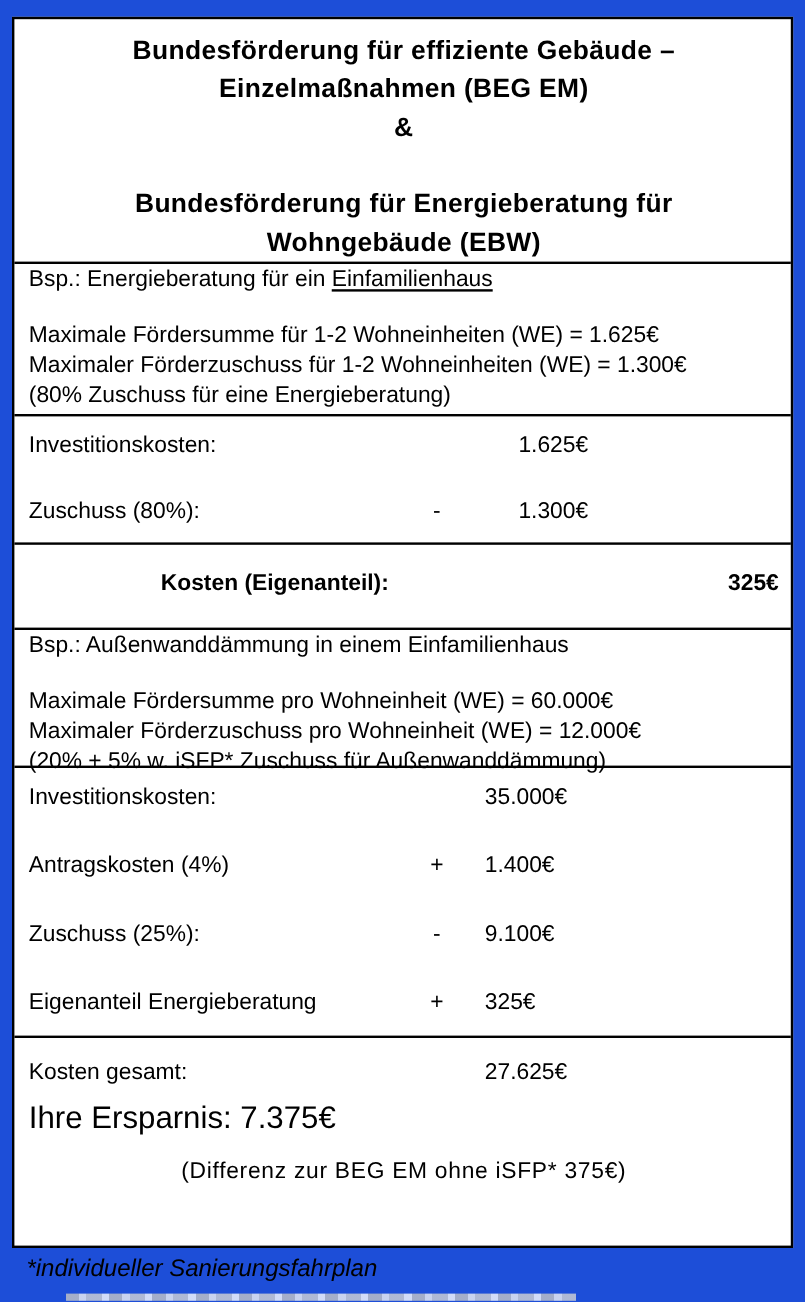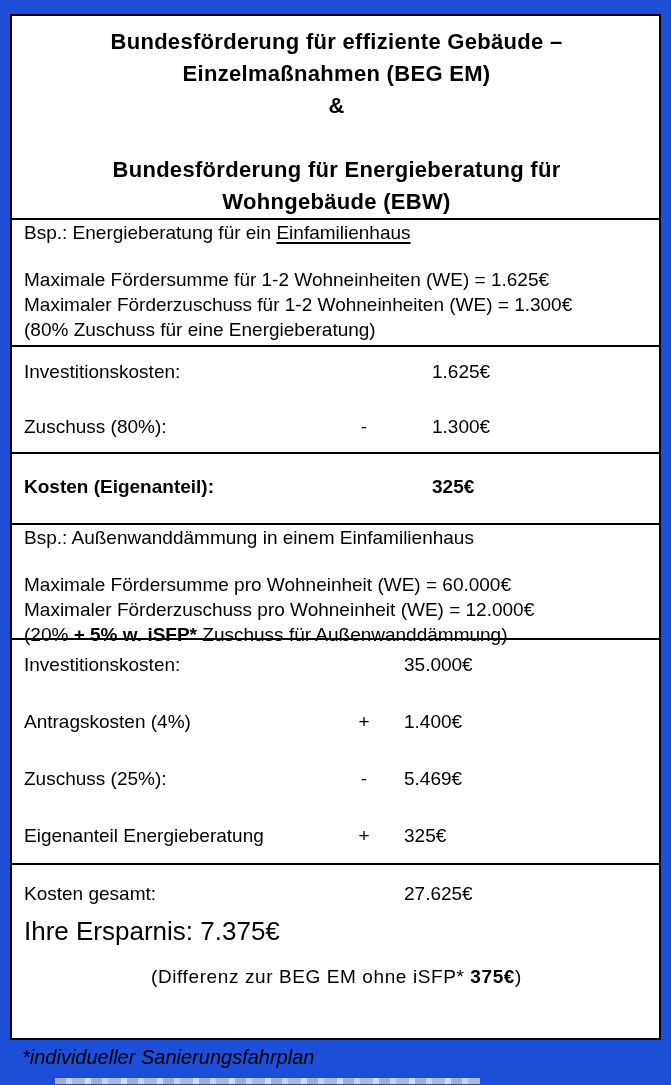--- a/index.html
+++ b/index.html
@@ -21,33 +21,33 @@
   
   .sec-header { height:204px; padding-top:10px; text-align:center;
     font-weight:bold; font-size:22px; line-height:32px; letter-spacing:0.3px; }
   .spacer-line { height:32px; }
 
   
   .sec-example1 { height:127px; padding-top:0; font-size:19px; line-height:25px; }
   .sec-example2 { height:115px; padding-top:0; font-size:19px; line-height:25px; }
   .blank-line { height:22px; }
   .u-underline { text-decoration:underline; text-decoration-thickness:2px; text-underline-offset:3px; }
-  .b { font-weight:bold;text-align:center; }
+  .b { font-weight:normal;text-align:center; }
 
   
   .sec-calc1 { height:107px; padding-top:12px; font-size:19px; }
   .sec-calc2 { height:225px; padding-top:12px; font-size:19px; }
   .calc-row { display:grid; grid-template-columns:300px 80px 1fr; line-height:25px; }
   .sec-calc1 .calc-row { margin-bottom:30px; }
   .sec-calc2 .calc-row { margin-bottom:32px; }
   .calc-op { text-align:center; }
   .val-indent { padding-left:28px; }
 
   
-  .sec-result { height:71px; padding-top:20px; font-size:19px; font-weight:bold; }
+  .sec-result { height:71px; padding-top:20px; font-size:19px; font-weight:bold;text-align:right; }
 
   
   .sec-summary { height:159px; padding-top:16px; font-size:19px; }
   .savings-line { margin-top:8px; font-size:26px; line-height:34px; font-weight:normal; }
   .difference-line { margin-top:16px; font-size:19px; line-height:25px;
     text-align:center; letter-spacing:0.6px; }
 
   
   .footnote { position:absolute; left:22px; top:1044px;
     font-style:italic; font-size:20px; line-height:26px; }
@@ -121,21 +121,21 @@
         <span>35.000€</span>
       </div>
       <div class="calc-row">
         <span>Antragskosten (4%)</span>
         <span class="calc-op">+</span>
         <span>1.400€</span>
       </div>
       <div class="calc-row">
         <span>Zuschuss (25%):</span>
         <span class="calc-op">-</span>
-        <span>5.469€</span>
+        <span>9.100€</span>
       </div>
       <div class="calc-row">
         <span>Eigenanteil Energieberatung</span>
         <span class="calc-op">+</span>
         <span>325€</span>
       </div>
     </div>
 
     <div class="sec sec-summary">
       <div class="calc-row">

